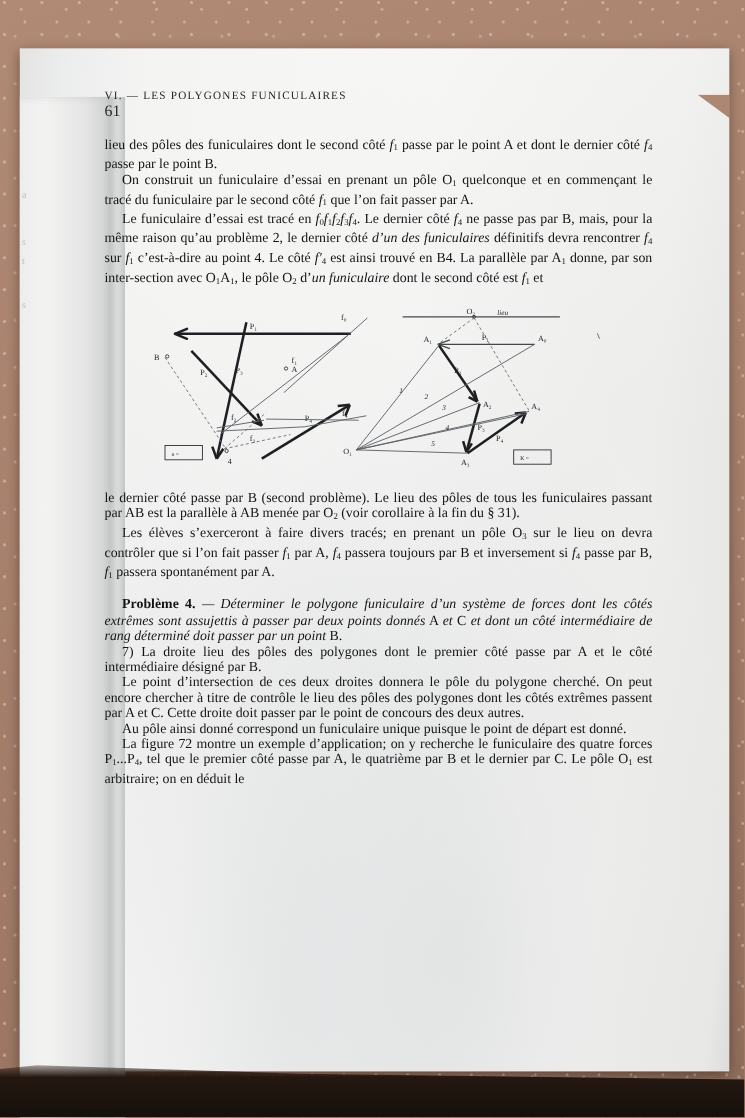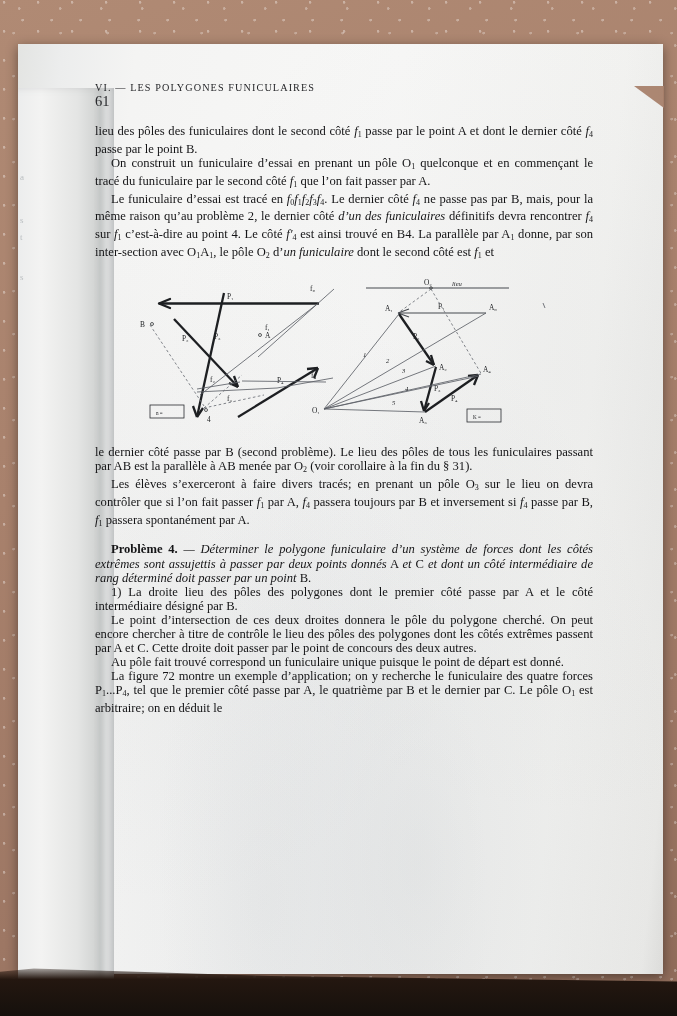--- a/index.html
+++ b/index.html
@@ -235,26 +235,26 @@
       </svg>
     </div>
 
     <p class="body">le dernier côté passe par B (second problème). Le lieu des pôles de tous les funiculaires passant par AB est la parallèle à AB menée par O<sub>2</sub> (voir corollaire à la fin du § 31).</p>
 
     <p class="body indent">Les élèves s’exerceront à faire divers tracés; en prenant un pôle O<sub>3</sub> sur le lieu on devra contrôler que si l’on fait passer <span class="mi">f</span><sub>1</sub> par A, <span class="mi">f</span><sub>4</sub> passera toujours par B et inversement si <span class="mi">f</span><sub>4</sub> passe par B, <span class="mi">f</span><sub>1</sub> passera spontanément par A.</p>
 
     <p class="body indent gap" style="margin-top:12px;"><span class="bold">Problème 4.</span> <span class="it">— Déterminer le polygone funiculaire d’un système de forces dont les côtés extrêmes sont assujettis à passer par deux points donnés</span> A <span class="it">et</span> C <span class="it">et dont un côté intermédiaire de rang déterminé doit passer par un point</span> B.</p>
 
 
-    <p class="body indent">1) La droite lieu des pôles des polygones dont le premier côté passe par A et le côté intermédiaire désigné par B.</p>
+    <p class="body indent">7) La droite lieu des pôles des polygones dont le premier côté passe par A et le côté intermédiaire désigné par B.</p>
 
 
     <p class="body indent">Le point d’intersection de ces deux droites donnera le pôle du polygone cherché. On peut encore chercher à titre de contrôle le lieu des pôles des polygones dont les côtés extrêmes passent par A et C. Cette droite doit passer par le point de concours des deux autres.</p>
 
-    <p class="body indent">Au pôle fait trouvé correspond un funiculaire unique puisque le point de départ est donné.</p>
+    <p class="body indent">Au pôle ainsi donné correspond un funiculaire unique puisque le point de départ est donné.</p>
 
     <p class="body indent">La figure 72 montre un exemple d’application; on y recherche le funiculaire des quatre forces P<sub>1</sub>...P<sub>4</sub>, tel que le premier côté passe par A, le quatrième par B et le dernier par C. Le pôle O<sub>1</sub> est arbitraire; on en déduit le</p>
 
   </div>
 
   <div id="corner"></div>
 </div>
 
 <div id="bottomshadow"></div>
 

